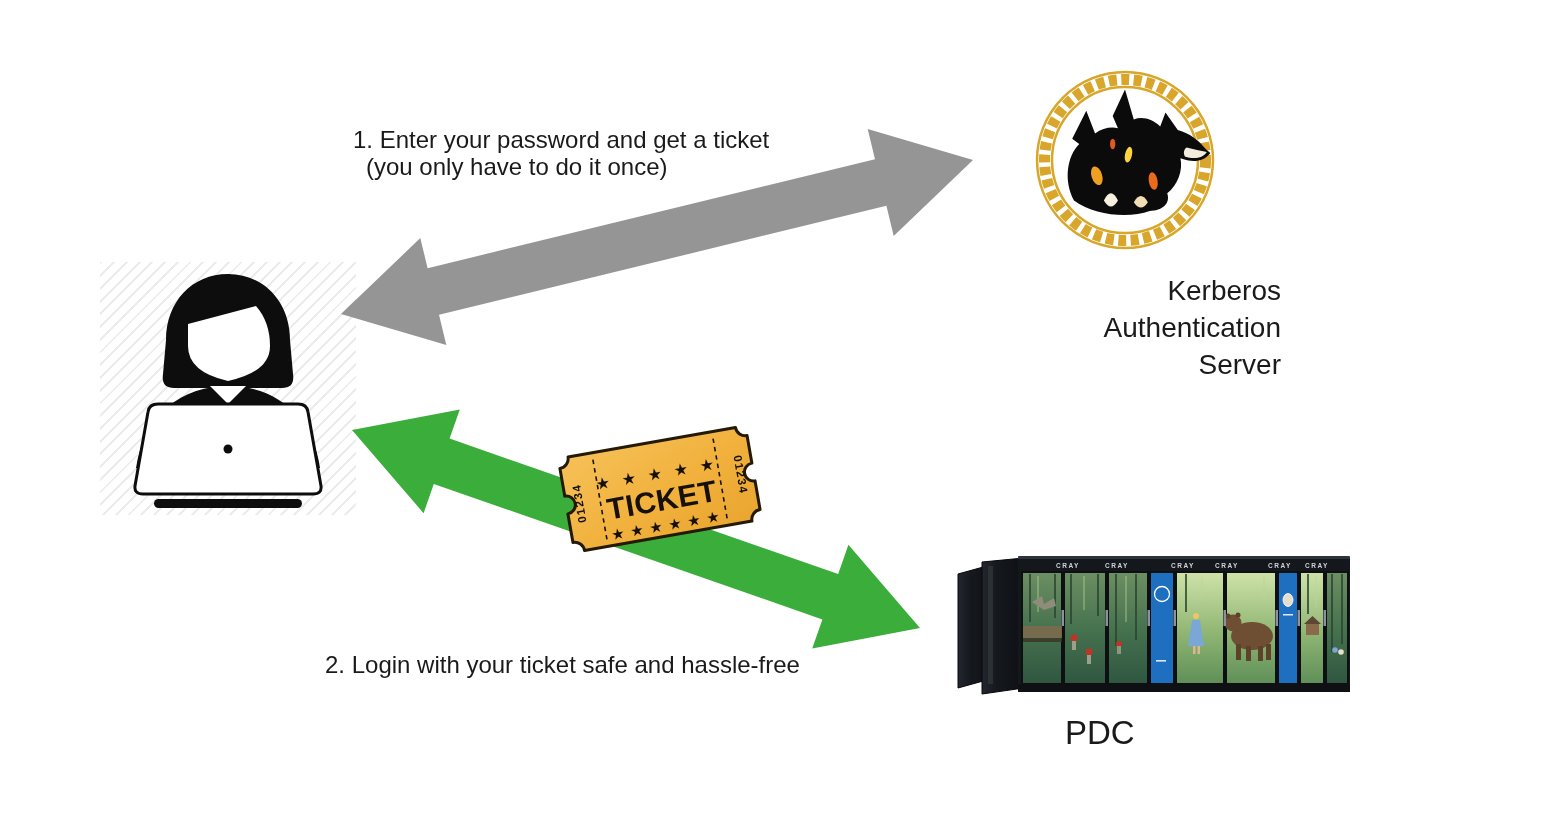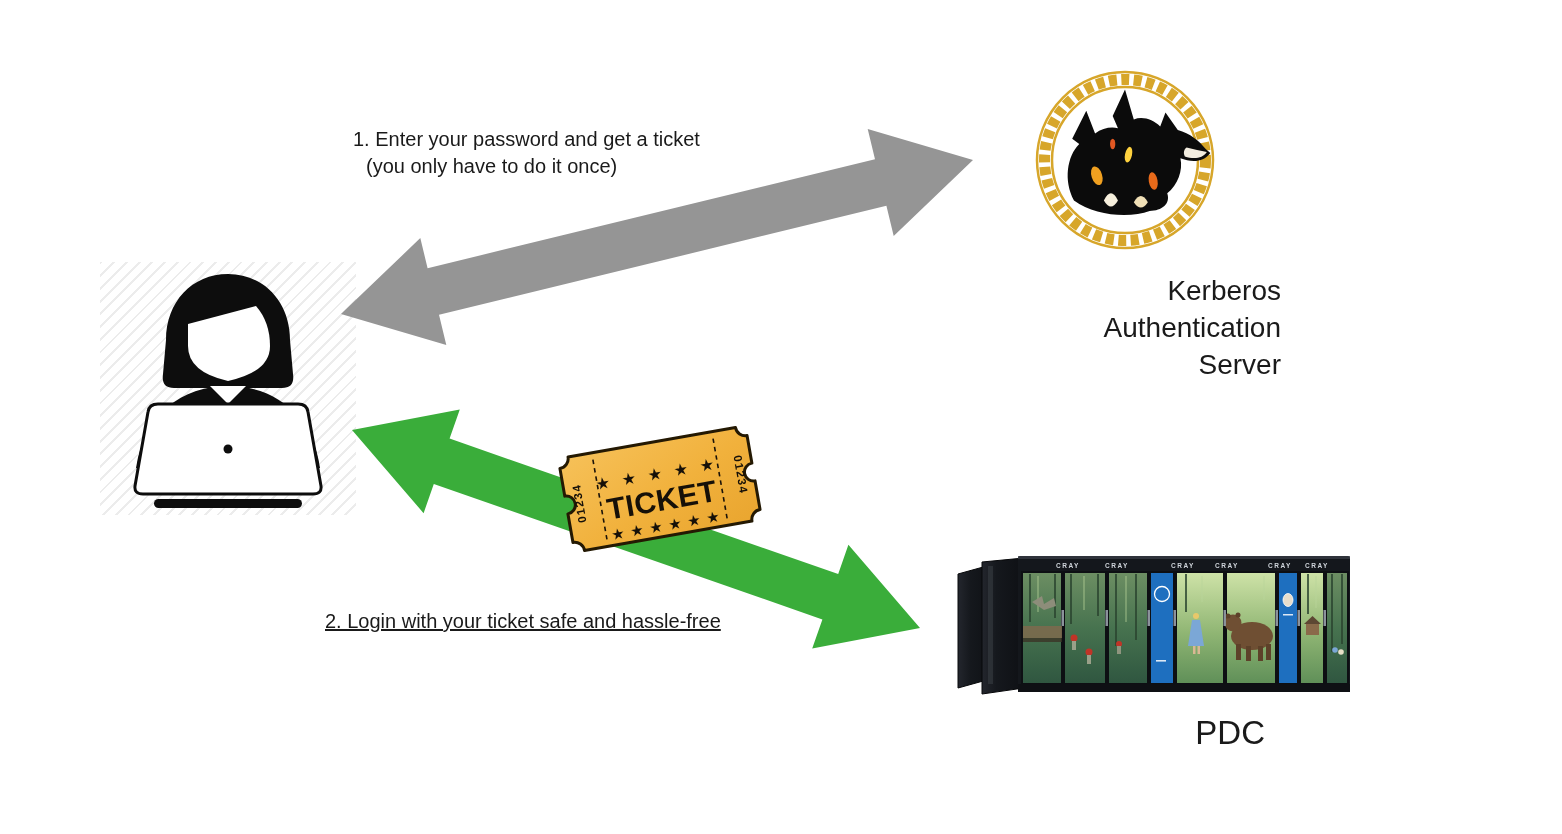--- a/index.html
+++ b/index.html
@@ -2,29 +2,29 @@
 <html><head>
 <meta charset="utf-8">
 <style>
   html,body{margin:0;padding:0;background:#fff;}
   #stage{
     position:relative;width:1562px;height:834px;background:#ffffff;
     font-family:"Liberation Sans",sans-serif;overflow:hidden;
   }
   #gfx{position:absolute;left:0;top:0;}
   .label{position:absolute;color:#1a1a1a;}
-  .step-label{font-size:20px;line-height:27px;}
+  .step-label{font-size:24px;line-height:27px;}
   .step-label .indent{margin-left:13px;}
   .kerberos-label{
     font-size:28px;line-height:37px;text-align:right;white-space:pre-line;
     left:981px;top:272px;width:300px;
   }
-  .pdc-label{font-size:33px;text-align:right;left:1065px;top:714px;width:200px;}
+  .pdc-label{font-size:33px;text-align:left;left:1065px;top:714px;width:200px;}
   .step1{left:353px;top:126px;}
-  .step2{left:325px;top:608px;text-decoration:underline;}
+  .step2{left:325px;top:651px;}
   .hatch-box{
     position:absolute;left:100px;top:262px;width:256px;height:253px;
     background:repeating-linear-gradient(135deg,#ececec 0 2px,transparent 2px 9px);
   }
   svg text{user-select:none;}
 </style>
 </head>
 <body>
 
 <div id="stage">

